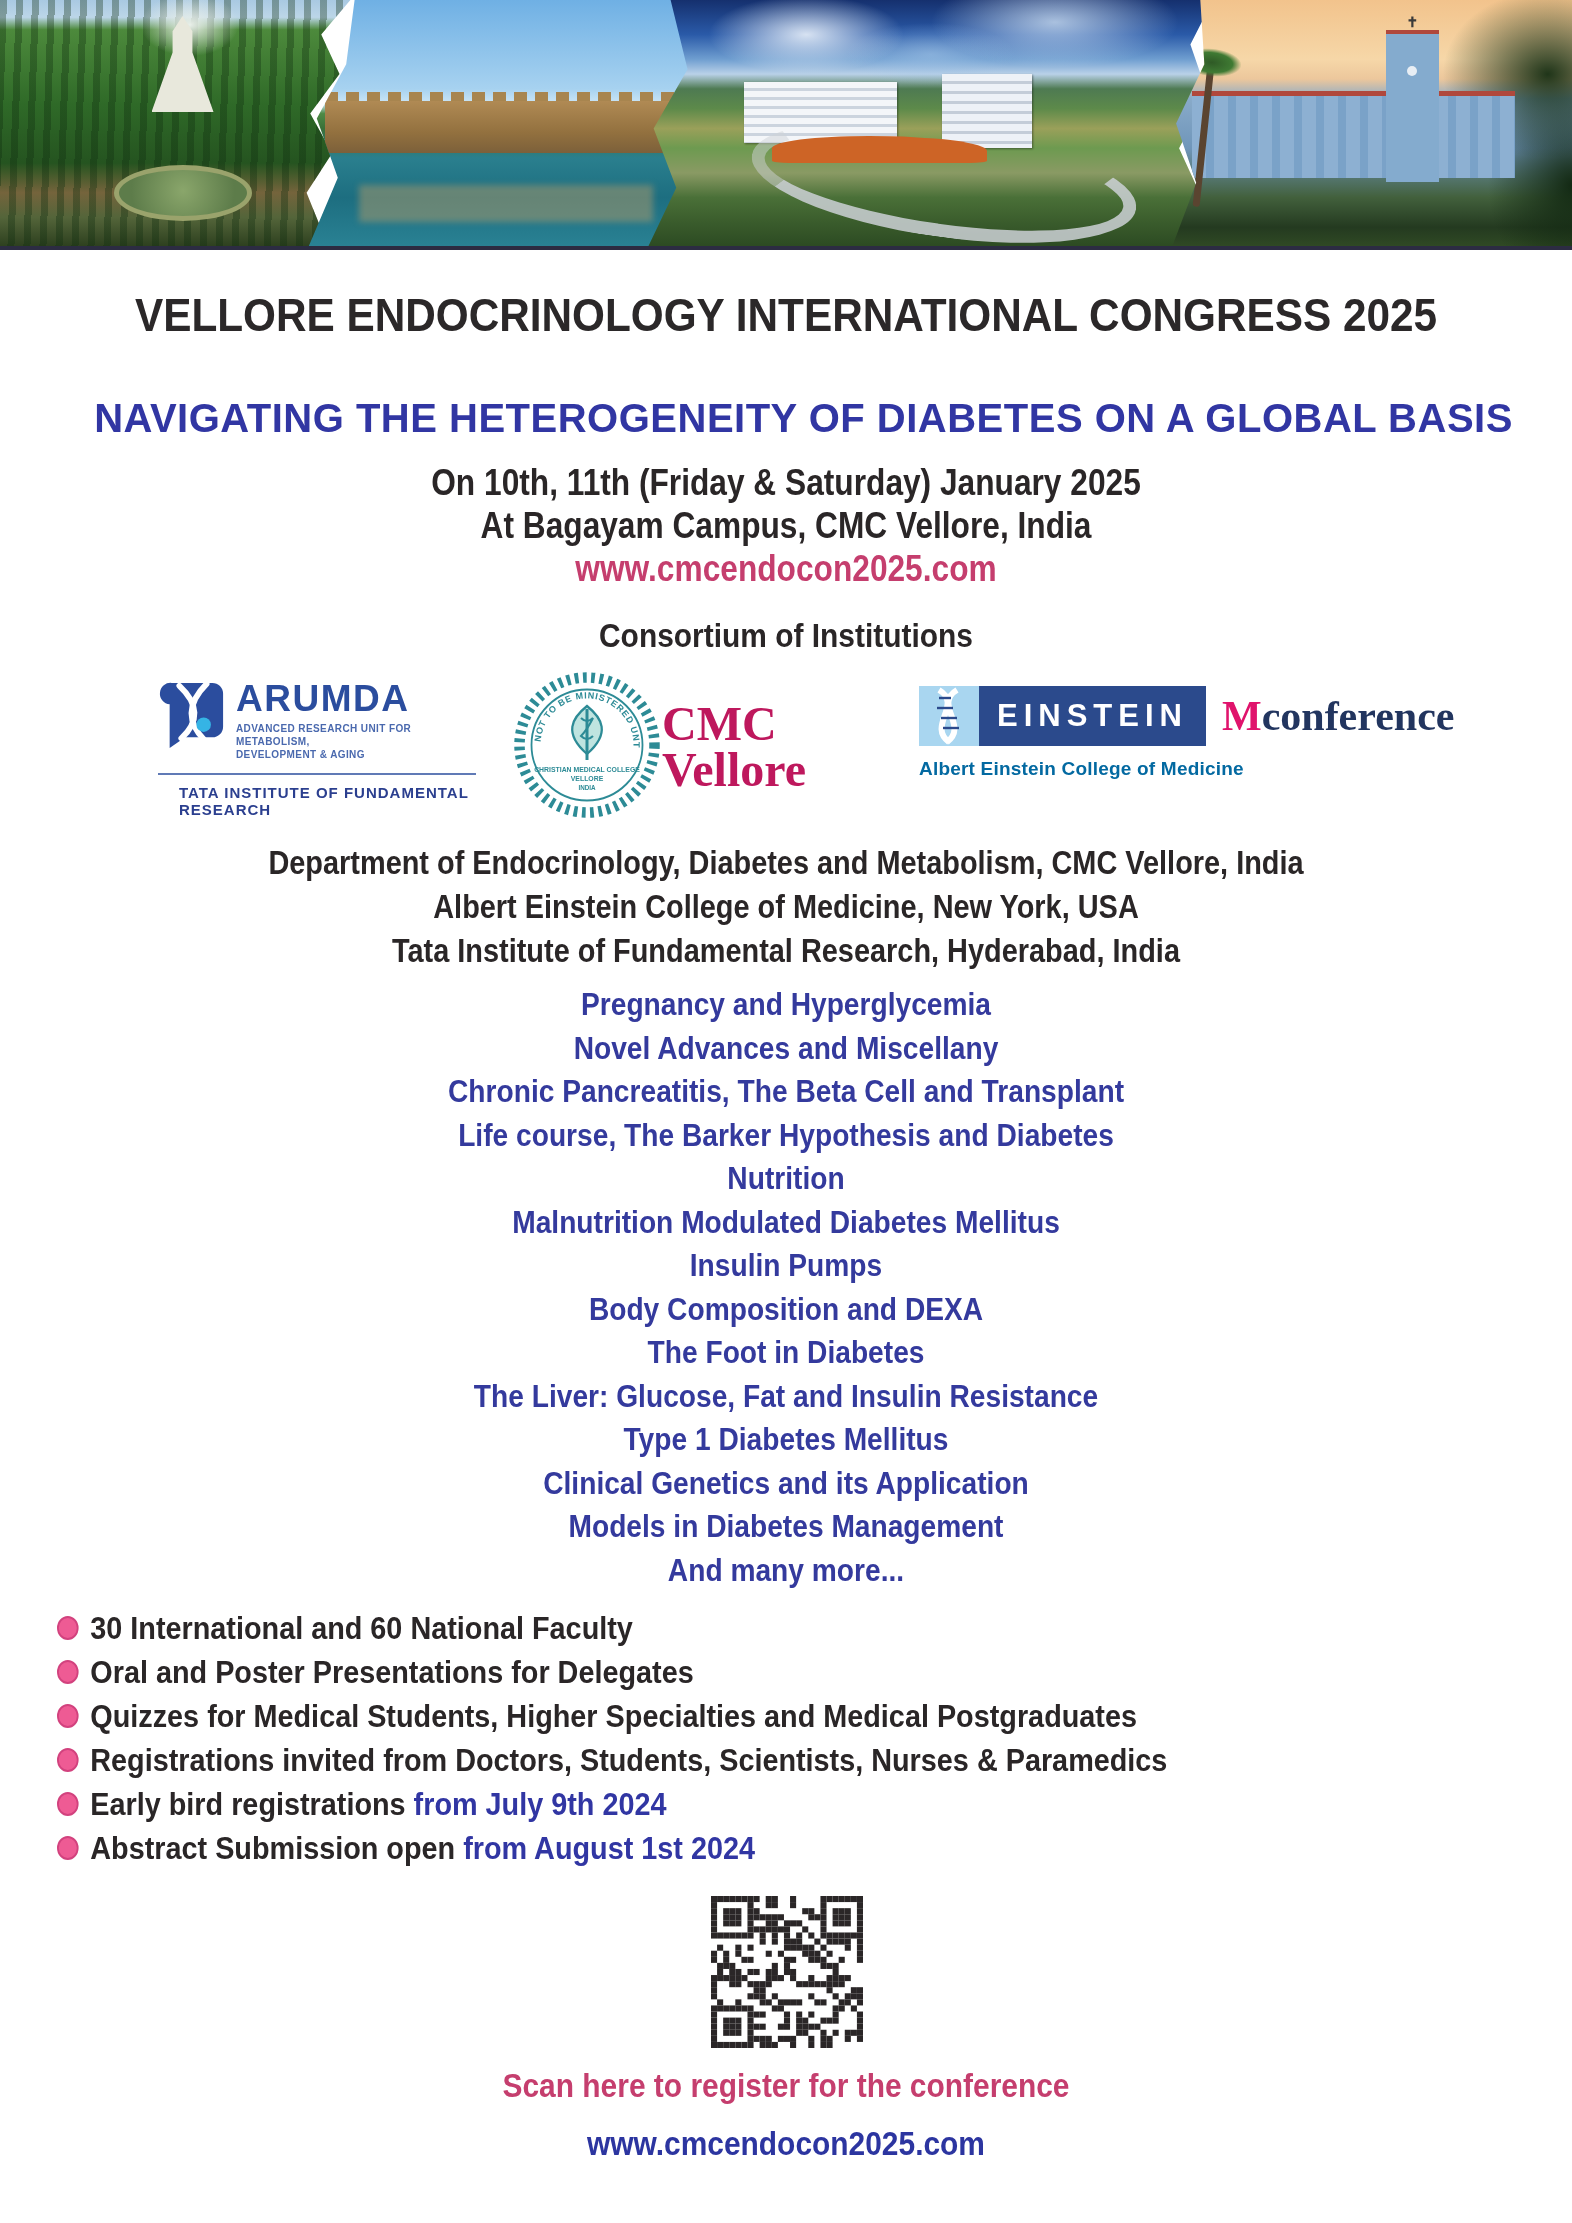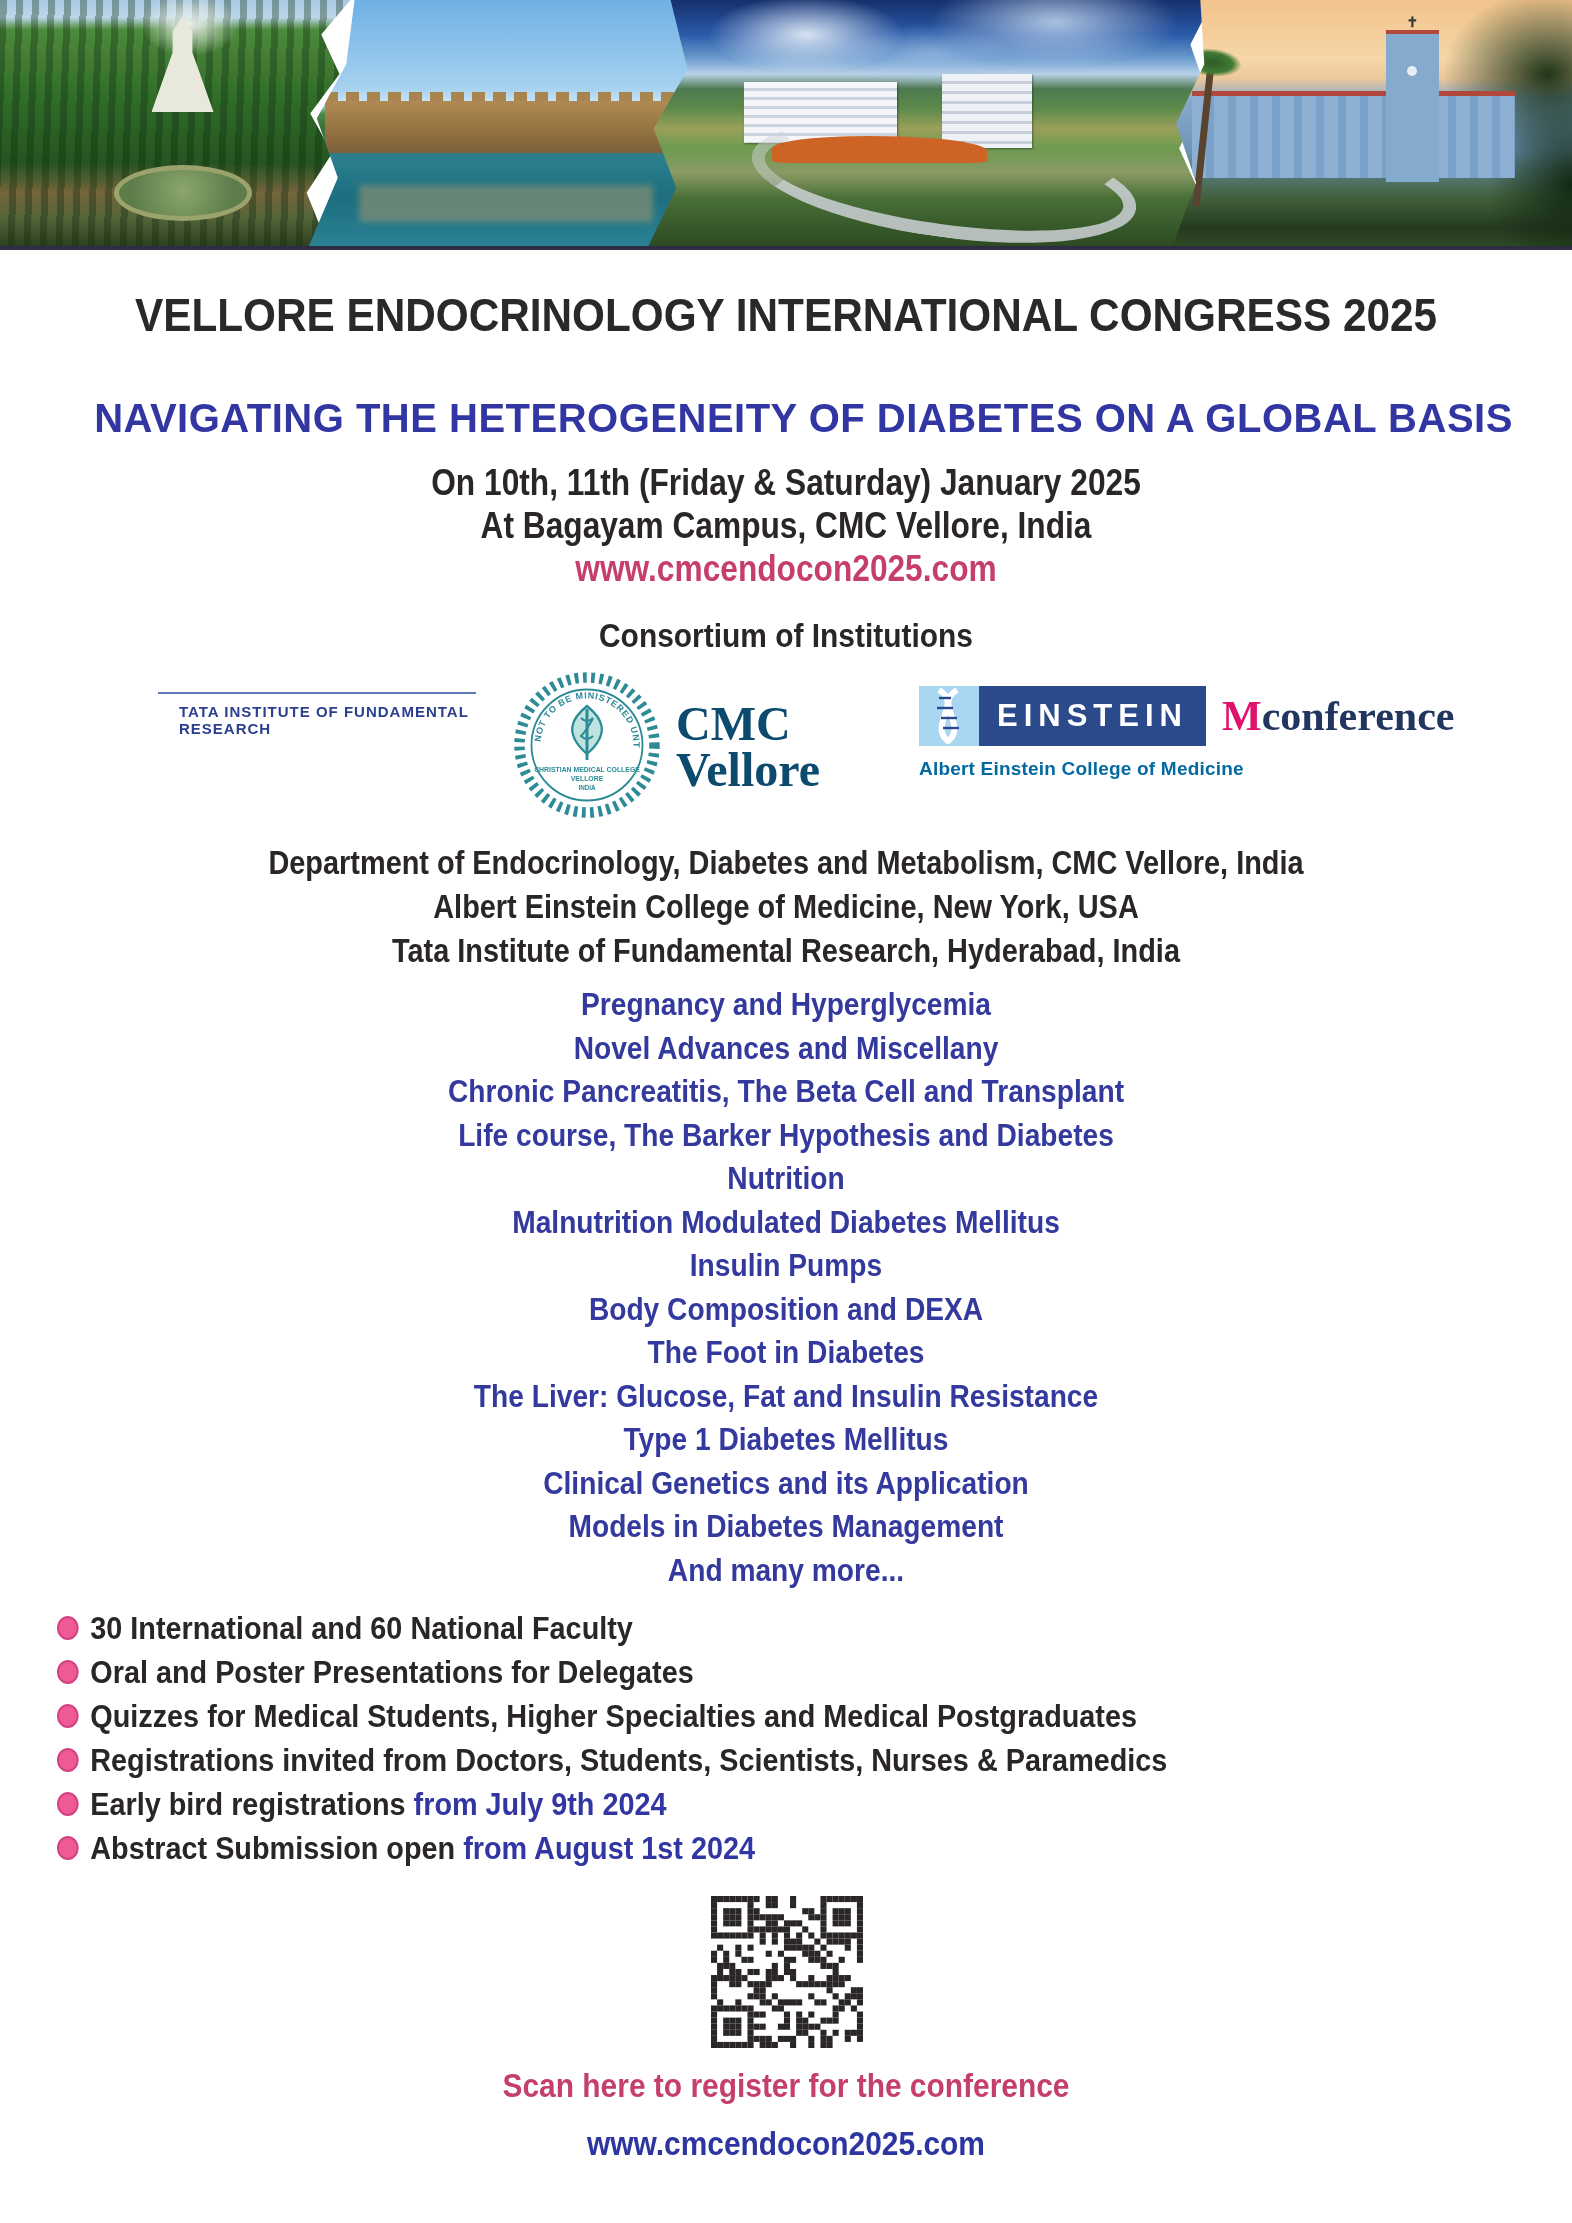--- a/index.html
+++ b/index.html
@@ -73,21 +73,21 @@
   
   .logos{position:absolute;top:672px;left:0;width:1572px;height:160px;}
   .arumda{position:absolute;left:158px;top:8px;width:330px;}
   .arumda-top{display:flex;align-items:flex-start;}
   .arumda-text{margin-left:10px;}
   .arumda-name{font-size:37px;color:#2b4d9e;letter-spacing:1.5px;line-height:38px;}
   .arumda-tag{font-size:10px;color:#4a69ae;letter-spacing:.4px;line-height:13px;margin-top:4px;}
   .arumda-rule{height:2px;background:#2b4d9e;opacity:.75;margin:12px 0 9px;width:318px;}
   .arumda-tifr{font-size:15px;color:#2b3f8f;letter-spacing:1px;margin-left:21px;}
   .cmc{position:absolute;left:512px;top:-6px;display:flex;align-items:center;}
-  .cmc-word{margin-left:14px;font-family:"Liberation Serif",serif;font-size:48px;line-height:46px;color:#0c4a6e;}
+  .cmc-word{font-family:"Liberation Serif",serif;font-size:48px;line-height:46px;color:#be185d;}
   .einstein{position:absolute;left:919px;top:14px;}
   .ein-row{display:flex;align-items:center;}
   .ein-dna{width:60px;height:60px;background:#a9d6f0;flex:0 0 auto;}
   .ein-box{height:60px;background:#2b4a8c;color:#fff;font-size:31px;letter-spacing:6px;
     display:flex;align-items:center;padding:0 18px;}
   .montefiore{font-family:"Liberation Serif",serif;font-size:42px;color:#22355f;margin-left:16px;}
   .montefiore .m-initial{color:#e0136c;}
   .ein-caption{font-size:19px;color:#0369a1;margin-top:12px;letter-spacing:.2px;}
 
   
@@ -133,20 +133,37 @@
   <div class="line title">VELLORE ENDOCRINOLOGY INTERNATIONAL CONGRESS 2025</div>
   <div class="line subtitle">NAVIGATING THE HETEROGENEITY OF DIABETES ON A GLOBAL BASIS</div>
   <div class="line dateline cond">On 10th, 11th (Friday &amp; Saturday) January 2025</div>
   <div class="line venueline cond">At Bagayam Campus, CMC Vellore, India</div>
   <div class="line weburl cond">www.cmcendocon2025.com</div>
   <div class="line consortium cond">Consortium of Institutions</div>
 
   <div class="logos">
 
     <div class="arumda">
+      <div class="arumda-top">
+        <span>
+          <svg width="68" height="68" viewBox="0 0 70 70">
+            <path d="M14,3 h42 a11,11 0 0 1 11,11 v34 a11,11 0 0 1 -11,11 h-28 l-16,11 v-45 a11,11 0 0 1 2,-22 z" fill="#2b4d9e"></path>
+            <path d="M22,6 Q52,34 24,60" stroke="#ffffff" stroke-width="6" fill="none" stroke-linecap="round"></path>
+            <path d="M50,4 Q20,34 48,62" stroke="#ffffff" stroke-width="6" fill="none" stroke-linecap="round"></path>
+            <circle cx="47" cy="46" r="7.5" fill="#35b4e5"></circle>
+          </svg>
+        </span>
+        <div class="arumda-text">
+          <div class="arumda-name">ARUMDA</div>
+          <div class="arumda-tag">
+            <div>ADVANCED RESEARCH UNIT FOR METABOLISM,</div>
+            <div>DEVELOPMENT &amp; AGING</div>
+          </div>
+        </div>
+      </div>
       <div class="arumda-rule"></div>
       <div class="arumda-tifr">TATA INSTITUTE OF FUNDAMENTAL RESEARCH</div>
     </div>
 
     <div class="cmc">
       <span>
         <svg width="150" height="158" viewBox="0 0 100 104">
           <circle cx="50" cy="52" r="45" fill="none" stroke="#2d8b96" stroke-width="7" stroke-dasharray="2.5 3"></circle>
           <circle cx="50" cy="52" r="37" fill="#ffffff" stroke="#2d8b96" stroke-width="1.2"></circle>
           <defs>

